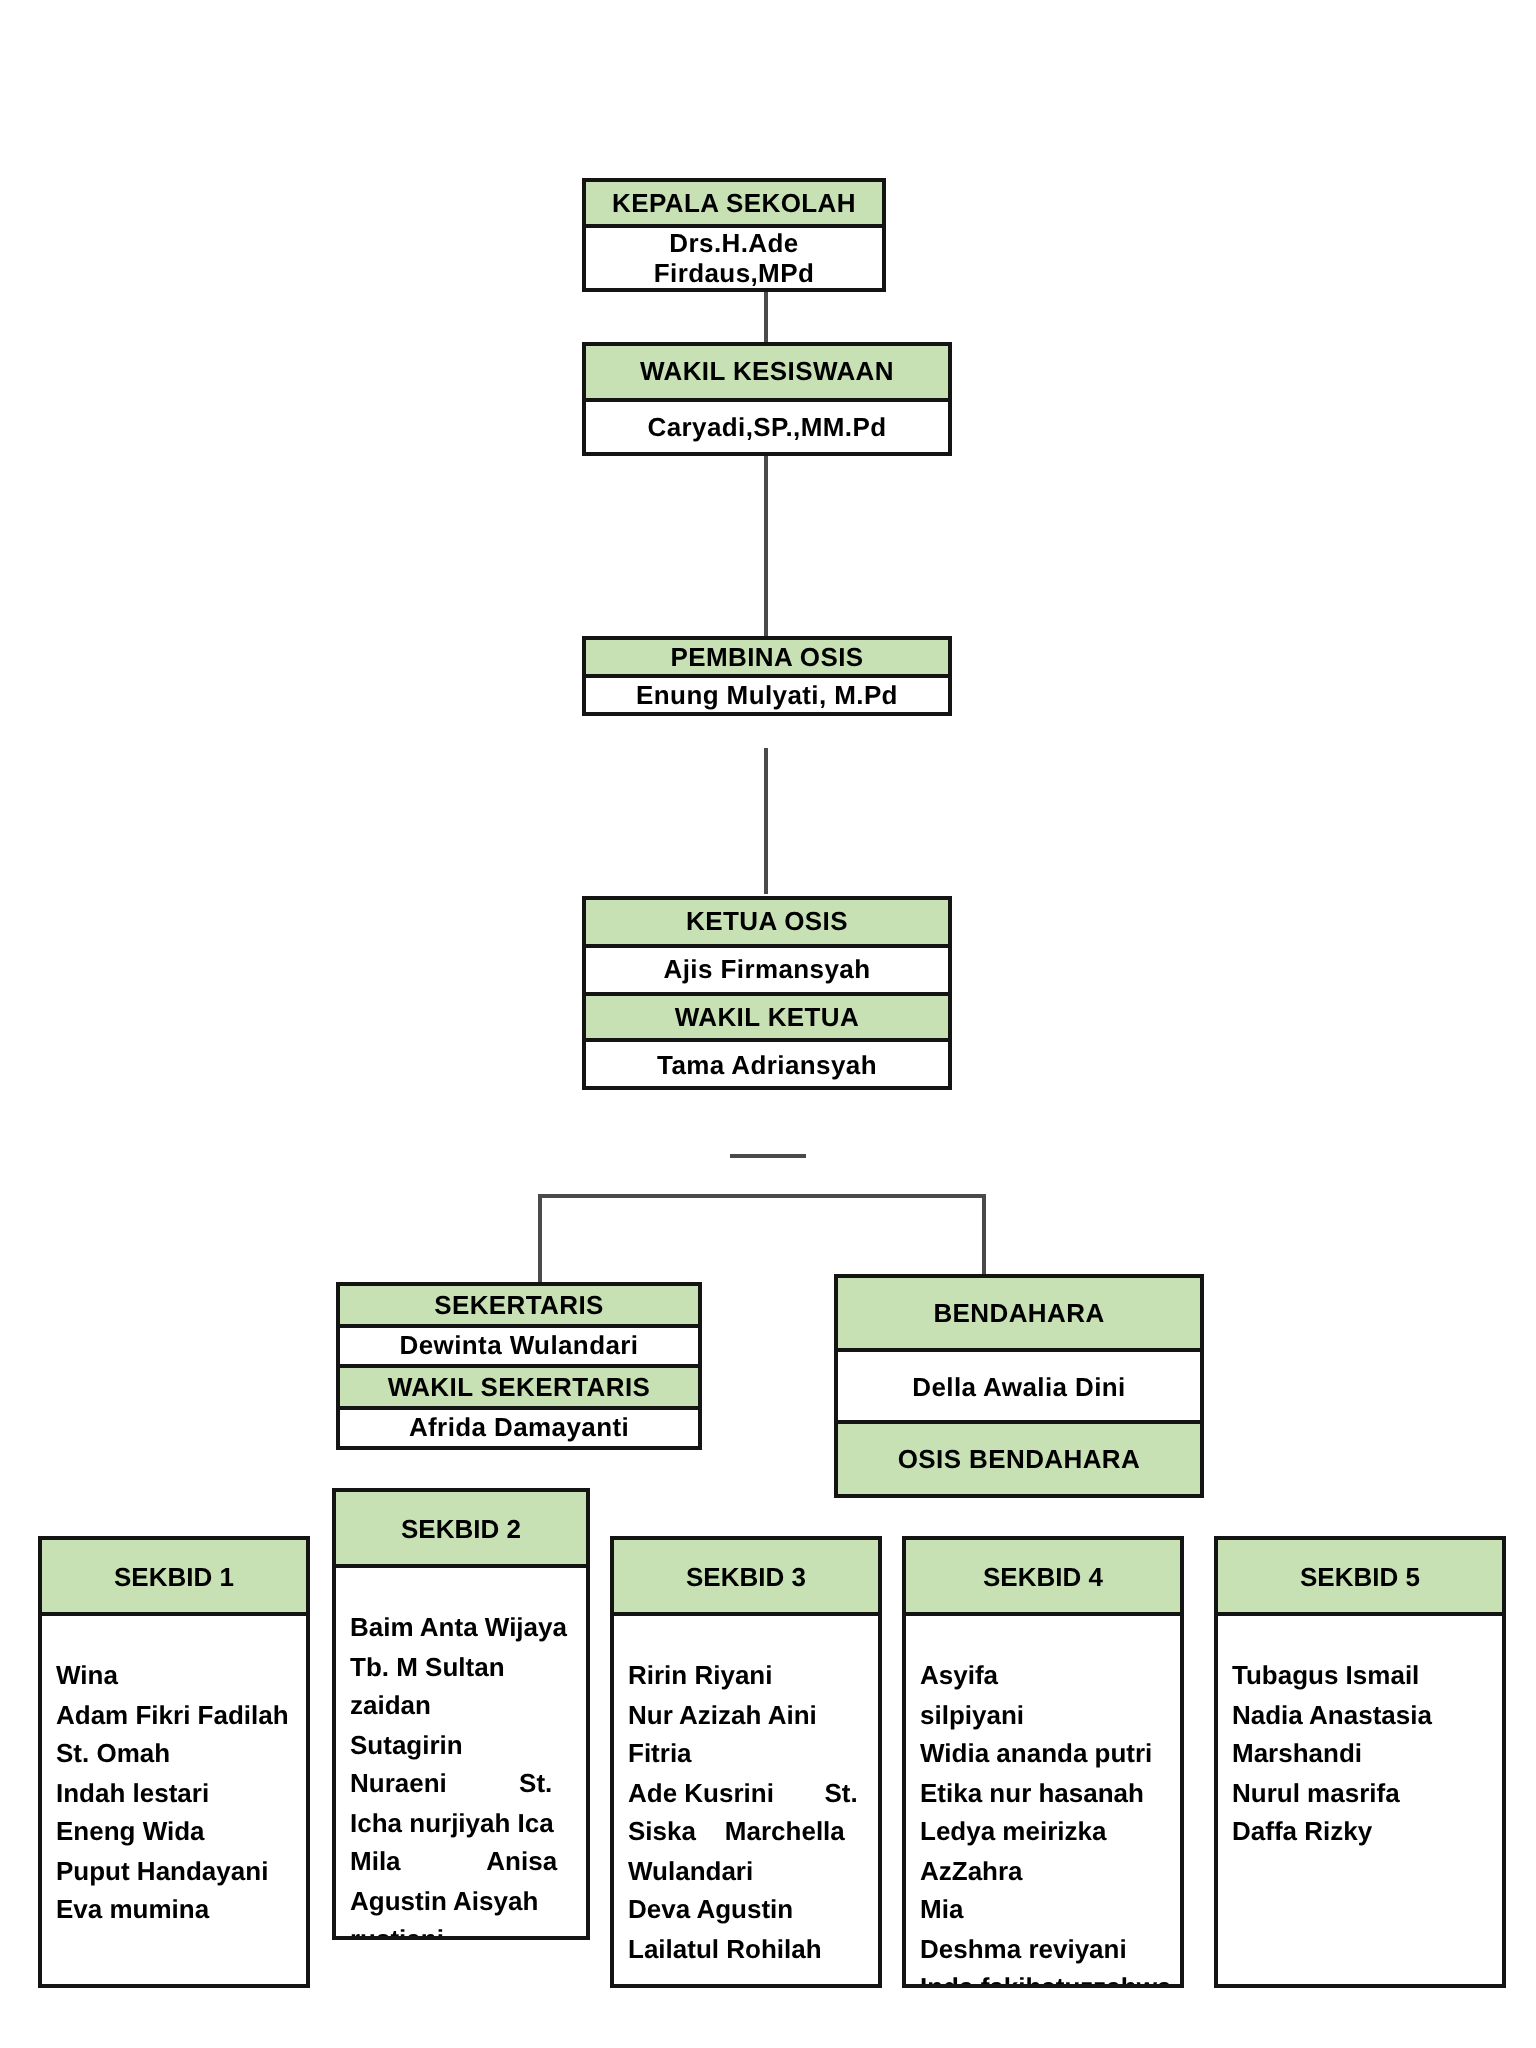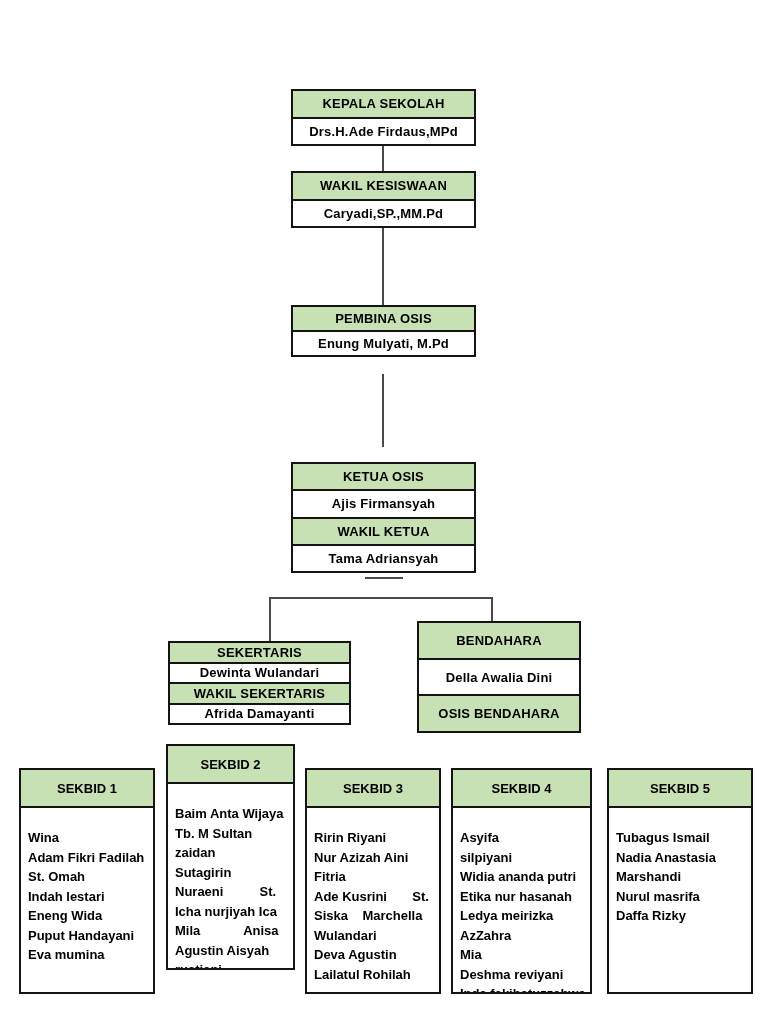--- a/index.html
+++ b/index.html
@@ -63,50 +63,50 @@
 <div class="canvas">
 
   <div class="cline" style="left:382px;top:146px;width:2px;height:25px"></div>
   <div class="cline" style="left:382px;top:228px;width:2px;height:90px"></div>
   <div class="cline" style="left:382px;top:374px;width:2px;height:73px"></div>
   <div class="cline" style="left:365px;top:577px;width:38px;height:2px"></div>
   <div class="cline" style="left:269px;top:597px;width:224px;height:2px"></div>
   <div class="cline" style="left:269px;top:597px;width:2px;height:44px"></div>
   <div class="cline" style="left:491px;top:597px;width:2px;height:44px"></div>
 
-  <div class="orgbox" style="left:291px;top:89px;width:185px;height:57px">
+  <div class="orgbox" style="left:291px;top:89px;width:152px;height:57px">
     <div class="row hdr">KEPALA SEKOLAH</div>
     <div class="row nm">Drs.H.Ade Firdaus,MPd</div>
   </div>
 
   <div class="orgbox" style="left:291px;top:171px;width:185px;height:57px">
     <div class="row hdr">WAKIL KESISWAAN</div>
     <div class="row nm">Caryadi,SP.,MM.Pd</div>
   </div>
 
-  <div class="orgbox" style="left:291px;top:305px;width:185px;height:52px">
+  <div class="orgbox" style="left:291px;top:318px;width:185px;height:40px">
     <div class="row hdr">PEMBINA OSIS</div>
     <div class="row nm">Enung Mulyati, M.Pd</div>
   </div>
 
-  <div class="orgbox" style="left:291px;top:462px;width:185px;height:111px">
+  <div class="orgbox" style="left:291px;top:448px;width:185px;height:97px">
     <div class="row hdr">KETUA OSIS</div>
     <div class="row nm">Ajis Firmansyah</div>
     <div class="row hdr">WAKIL KETUA</div>
     <div class="row nm">Tama Adriansyah</div>
   </div>
 
   <div class="orgbox" style="left:168px;top:641px;width:183px;height:84px">
     <div class="row hdr">SEKERTARIS</div>
     <div class="row nm">Dewinta Wulandari</div>
     <div class="row hdr">WAKIL SEKERTARIS</div>
     <div class="row nm">Afrida Damayanti</div>
   </div>
 
-  <div class="orgbox" style="left:417px;top:621px;width:164px;height:112px">
+  <div class="orgbox" style="left:417px;top:637px;width:185px;height:112px">
     <div class="row hdr">BENDAHARA</div>
     <div class="row nm">Della Awalia Dini</div>
     <div class="row hdr">OSIS BENDAHARA</div>
   </div>
 
   <div class="orgbox" style="left:19px;top:768px;width:136px;height:226px">
     <div class="sekbid-hdr">SEKBID 1</div>
     <div class="members">
         <div class="member-line">Wina</div>
         <div class="member-line">Adam Fikri Fadilah</div>

